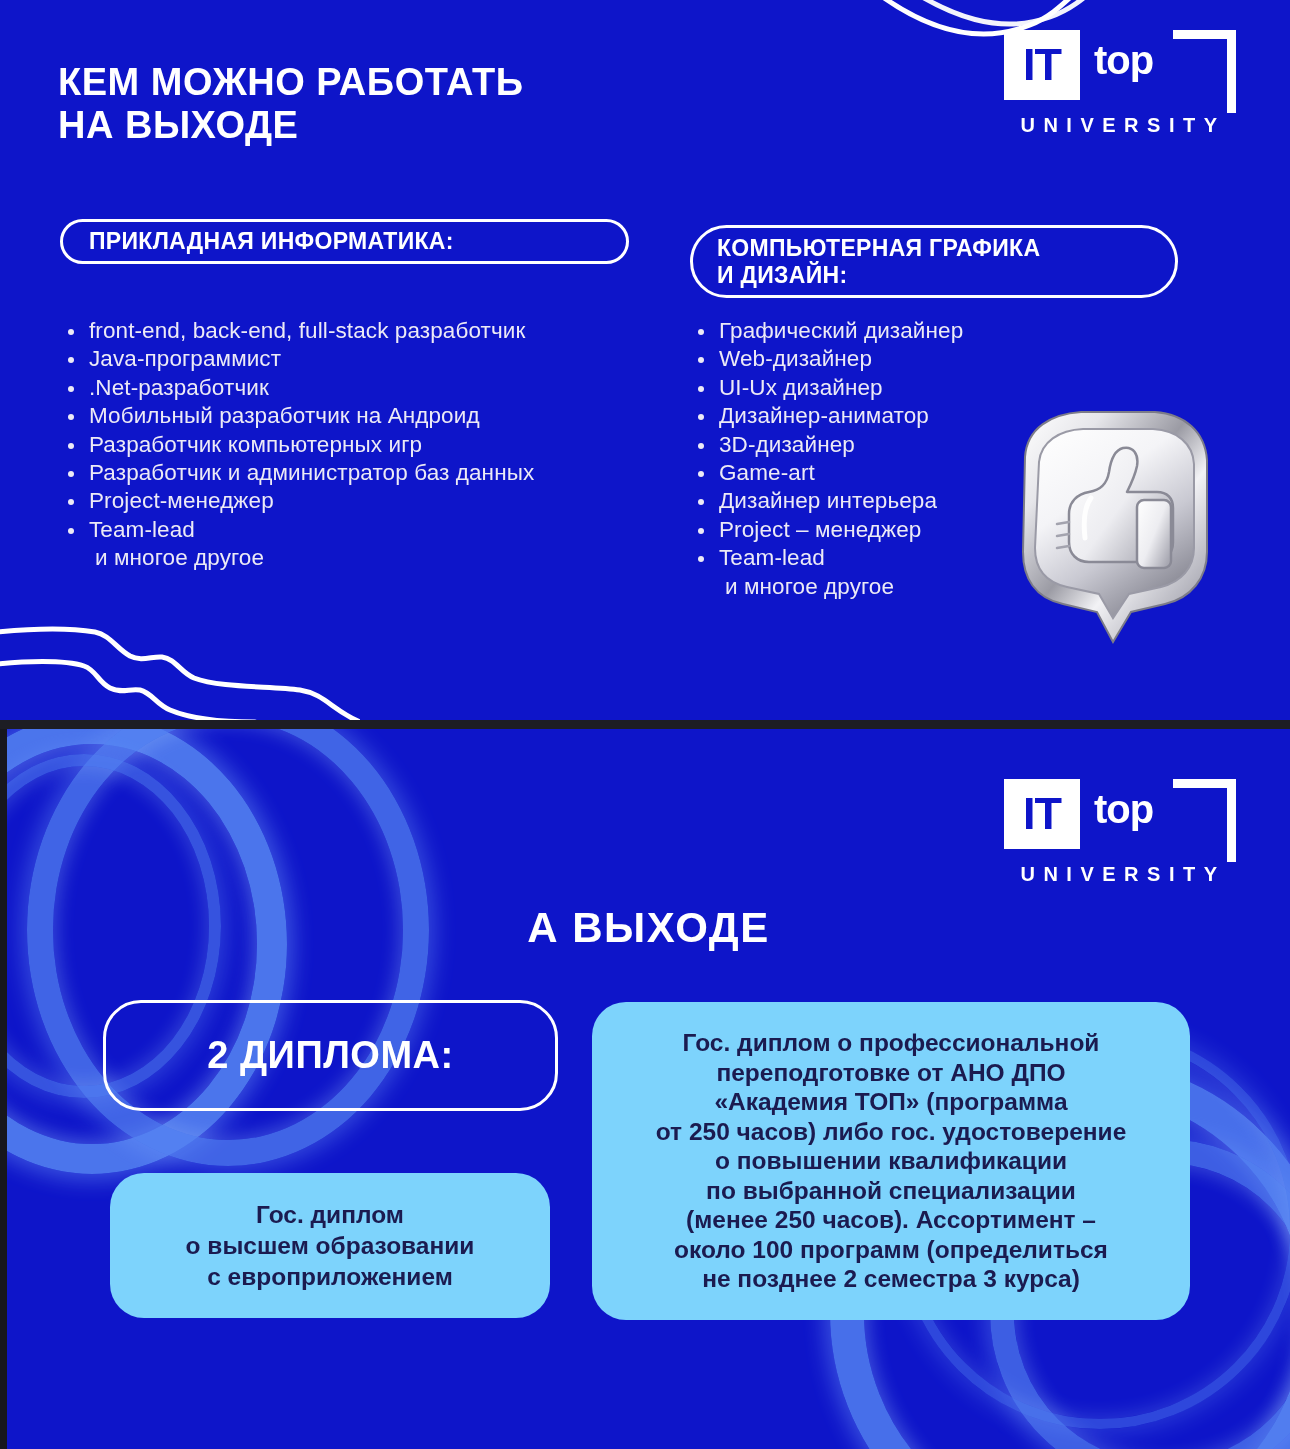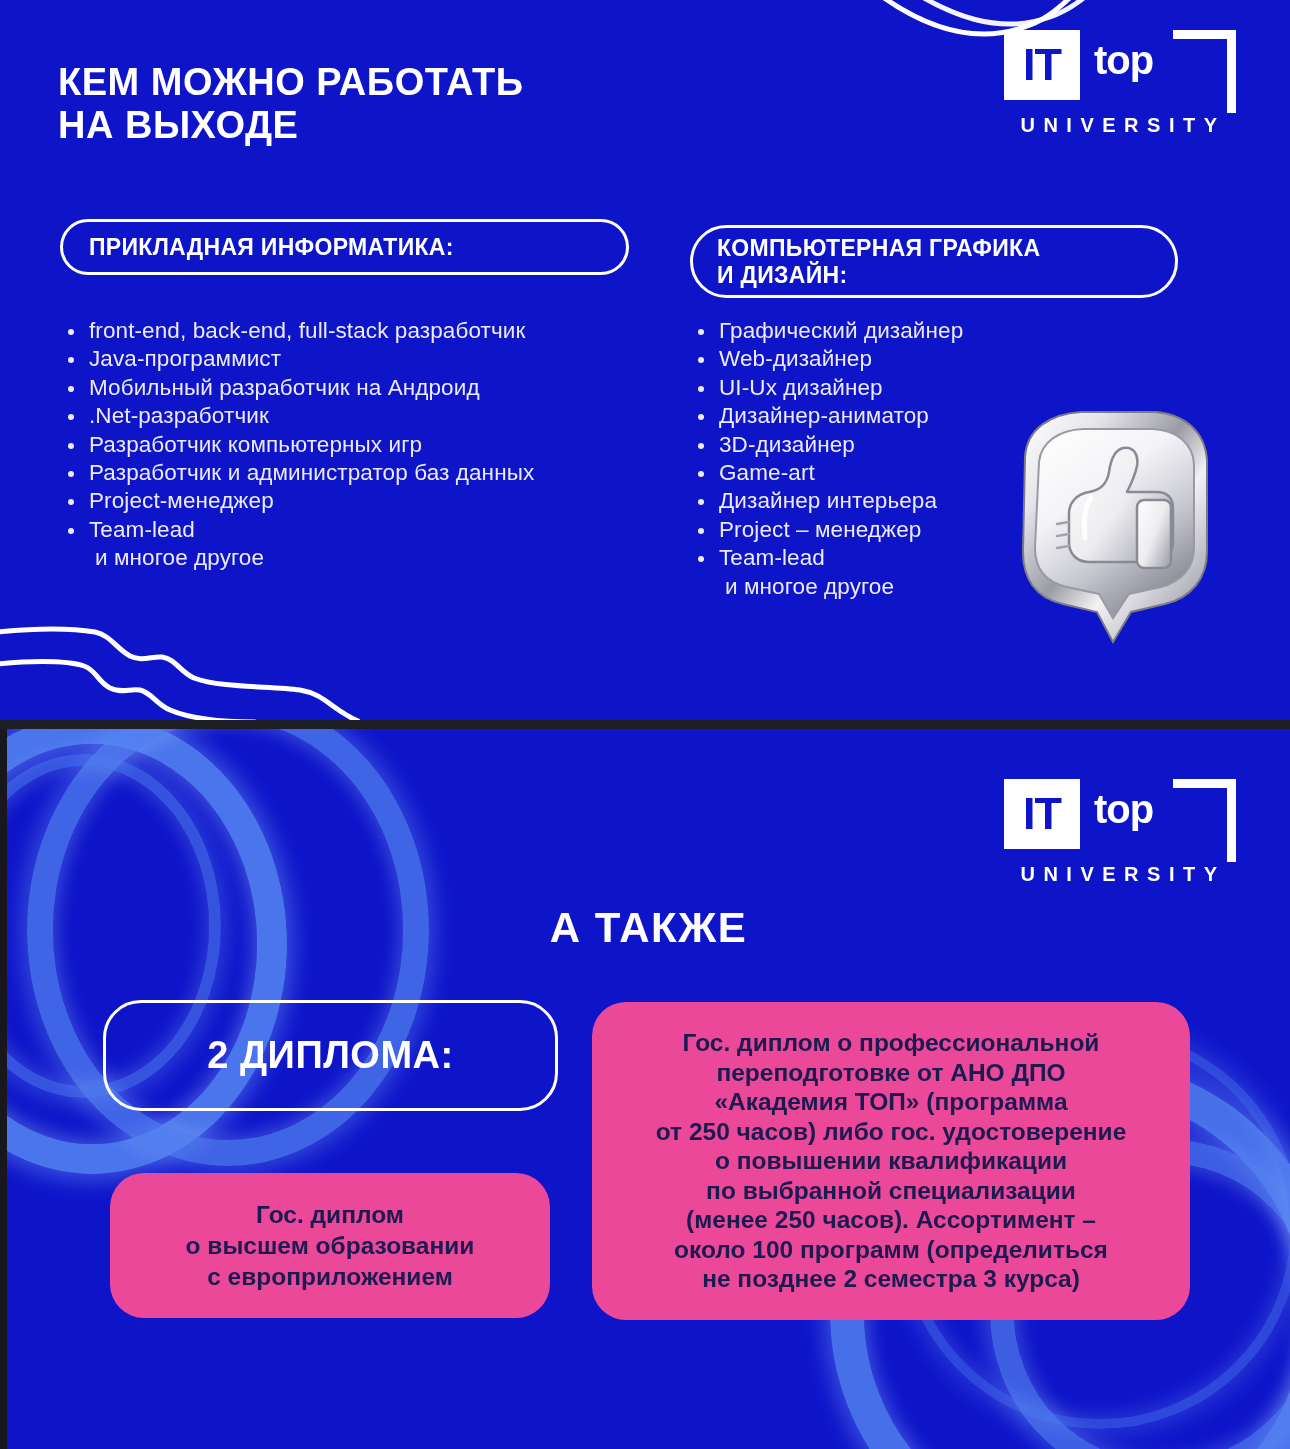--- a/index.html
+++ b/index.html
@@ -86,21 +86,21 @@
   .joblist li::before{
     content:"";position:absolute;left:6px;top:12px;
     width:6px;height:6px;border-radius:50%;background:#eceaf6;
   }
   .joblist li.nobullet{padding-left:33px;}
   .joblist li.nobullet::before{display:none;}
 
   
   .badge{position:absolute;left:1005px;top:402px;width:215px;height:250px;}
   .card{
-    position:absolute;background:#ec4899;border-radius:34px;
+    position:absolute;background:#7dd3fc;border-radius:34px;
     color:#1b1b50;font-weight:700;text-align:center;
     display:flex;align-items:center;justify-content:center;
     box-sizing:border-box;white-space:pre-line;
   }
 </style>
 </head>
 <body>
 
 <div class="page">
 
@@ -121,30 +121,30 @@
 
     <div class="logo" style="left:1004px;top:30px;">
       <div class="logo-row">
         <div class="logo-it">IT</div>
         <div class="logo-top">top</div>
         <div class="logo-bracket"></div>
       </div>
       <div class="logo-univ">UNIVERSITY</div>
     </div>
 
-    <div class="pill" style="left:60px;top:219px;width:569px;height:56px;padding:0 26px;">ПРИКЛАДНАЯ ИНФОРМАТИКА:</div>
+    <div class="pill" style="left:60px;top:219px;width:569px;height:45px;padding:0 26px;">ПРИКЛАДНАЯ ИНФОРМАТИКА:</div>
 
     <div class="pill" style="left:690px;top:225px;width:488px;height:73px;padding:0 24px;">КОМПЬЮТЕРНАЯ ГРАФИКА
 И ДИЗАЙН:</div>
 
     <ul class="joblist" style="left:62px;top:317px;width:600px;">
       <li>front-end, back-end, full-stack разработчик</li>
       <li>Java-программист</li>
+      <li>.Net-разработчик</li>
       <li>Мобильный разработчик на Андроид</li>
-      <li>.Net-разработчик</li>
       <li>Разработчик компьютерных игр</li>
       <li>Разработчик и администратор баз данных</li>
       <li>Project-менеджер</li>
       <li>Team-lead</li>
       <li class="nobullet">и многое другое</li>
     </ul>
 
     <ul class="joblist" style="left:692px;top:317px;width:330px;">
       <li>Графический дизайнер</li>
       <li>Web-дизайнер</li>
@@ -220,21 +220,21 @@
 
     <div class="logo" style="left:997px;top:50px;">
       <div class="logo-row">
         <div class="logo-it">IT</div>
         <div class="logo-top">top</div>
         <div class="logo-bracket"></div>
       </div>
       <div class="logo-univ">UNIVERSITY</div>
     </div>
 
-    <h2 style="position:absolute;left:0;right:0;top:175px;text-align:center;margin:0;color:#fff;font-weight:800;font-size:42px;letter-spacing:1.5px;">А ТАКЖЕ</h2>
+    <h2 style="position:absolute;left:0;right:0;top:175px;text-align:center;margin:0;color:#fff;font-weight:800;font-size:42px;letter-spacing:1.5px;">А ВЫХОДЕ</h2>
 
     <div style="position:absolute;left:96px;top:271px;width:455px;height:111px;border:3px solid #fff;border-radius:38px;color:#fff;display:flex;align-items:center;justify-content:center;font-weight:800;font-size:38px;letter-spacing:.5px;box-sizing:border-box;">2 ДИПЛОМА:</div>
 
     <div class="card" style="left:103px;top:444px;width:440px;height:145px;font-size:24.5px;line-height:31px;">Гос. диплом
 о высшем образовании
 с европриложением</div>
 
     <div class="card" style="left:585px;top:273px;width:598px;height:318px;font-size:24.5px;line-height:29.5px;padding:10px 12px;">Гос. диплом о профессиональной
 переподготовке от АНО ДПО
 «Академия ТОП» (программа

